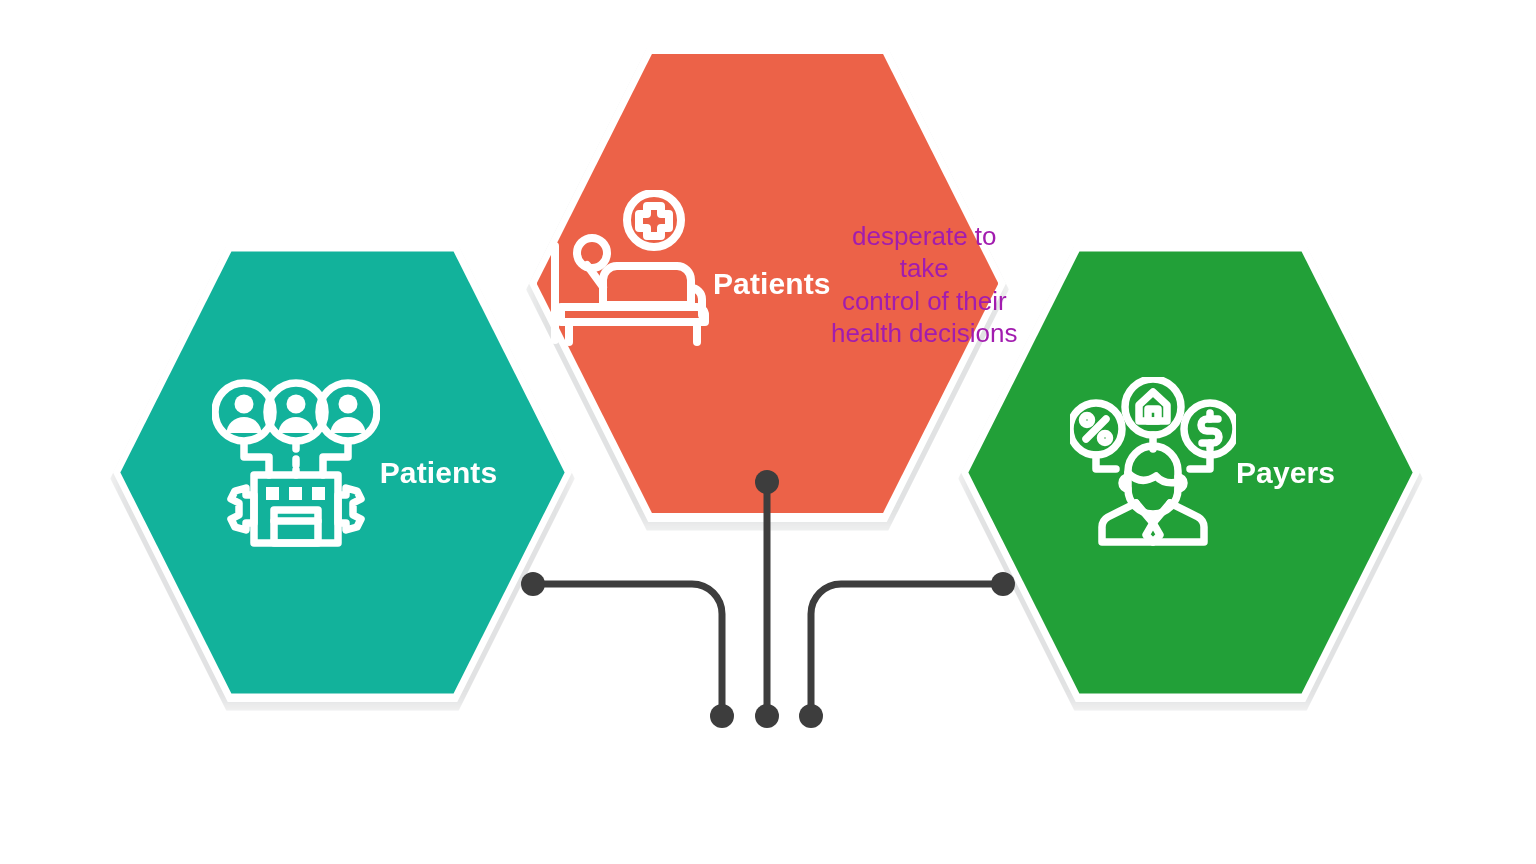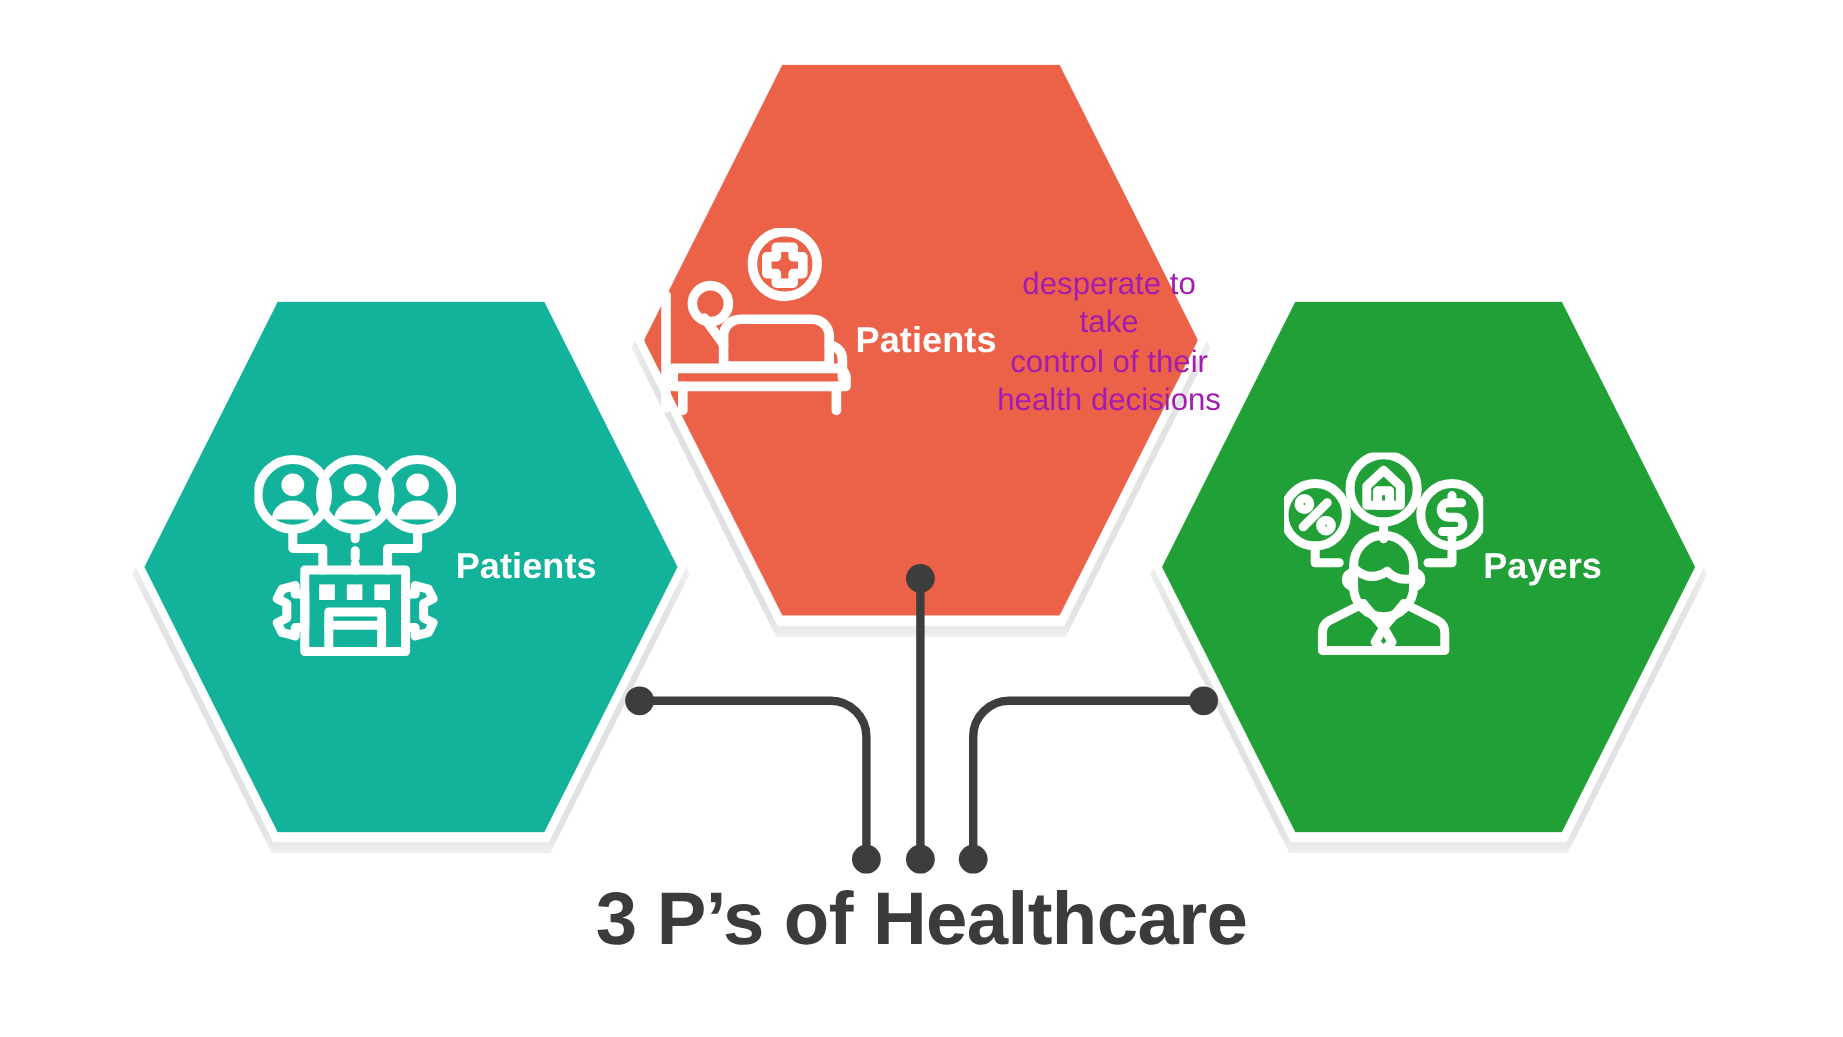--- a/index.html
+++ b/index.html
@@ -246,15 +246,14 @@
     <g id="connector-dots" fill="#3d3d3d" stroke="none">
       <circle cx="767" cy="482" r="12"></circle>
       <circle cx="533" cy="584" r="12"></circle>
       <circle cx="1003" cy="584" r="12"></circle>
       <circle cx="722" cy="716" r="12"></circle>
       <circle cx="767" cy="716" r="12"></circle>
       <circle cx="811" cy="716" r="12"></circle>
     </g>
   </svg>
 
-  <div id="footer-title" style="color: rgb(59, 59, 59);">3 P’s of Healthcare</div>
 
 </div>
 
 </body></html>

